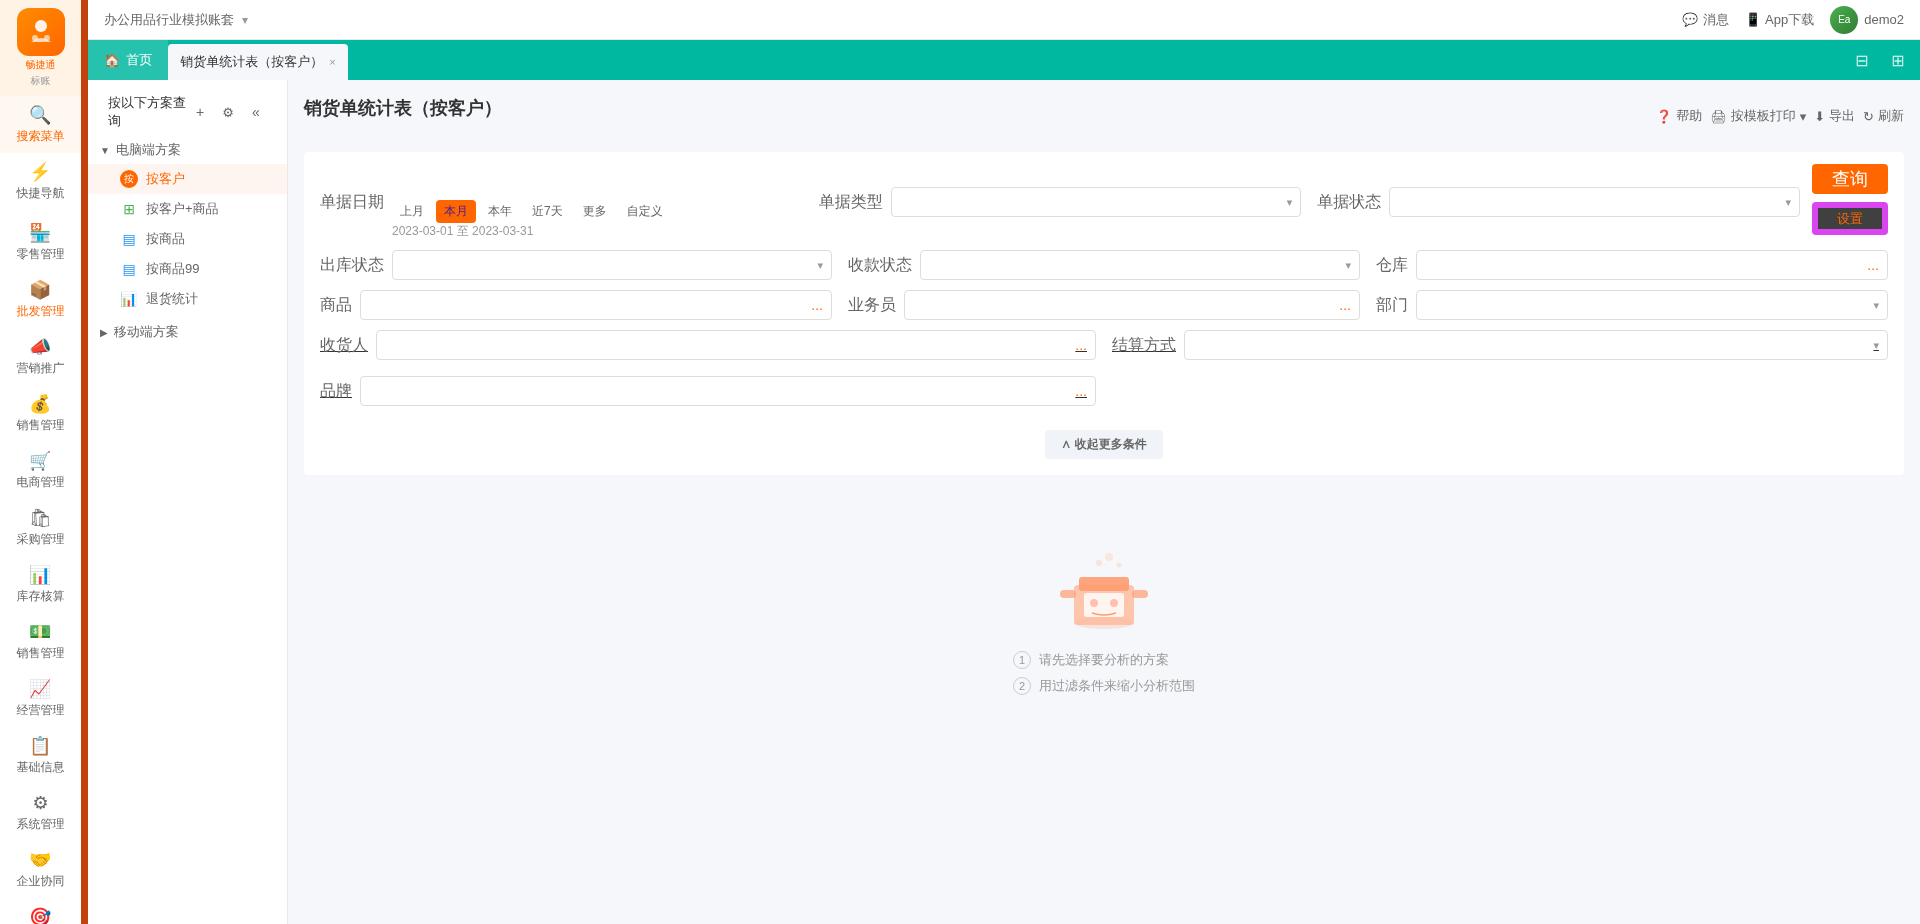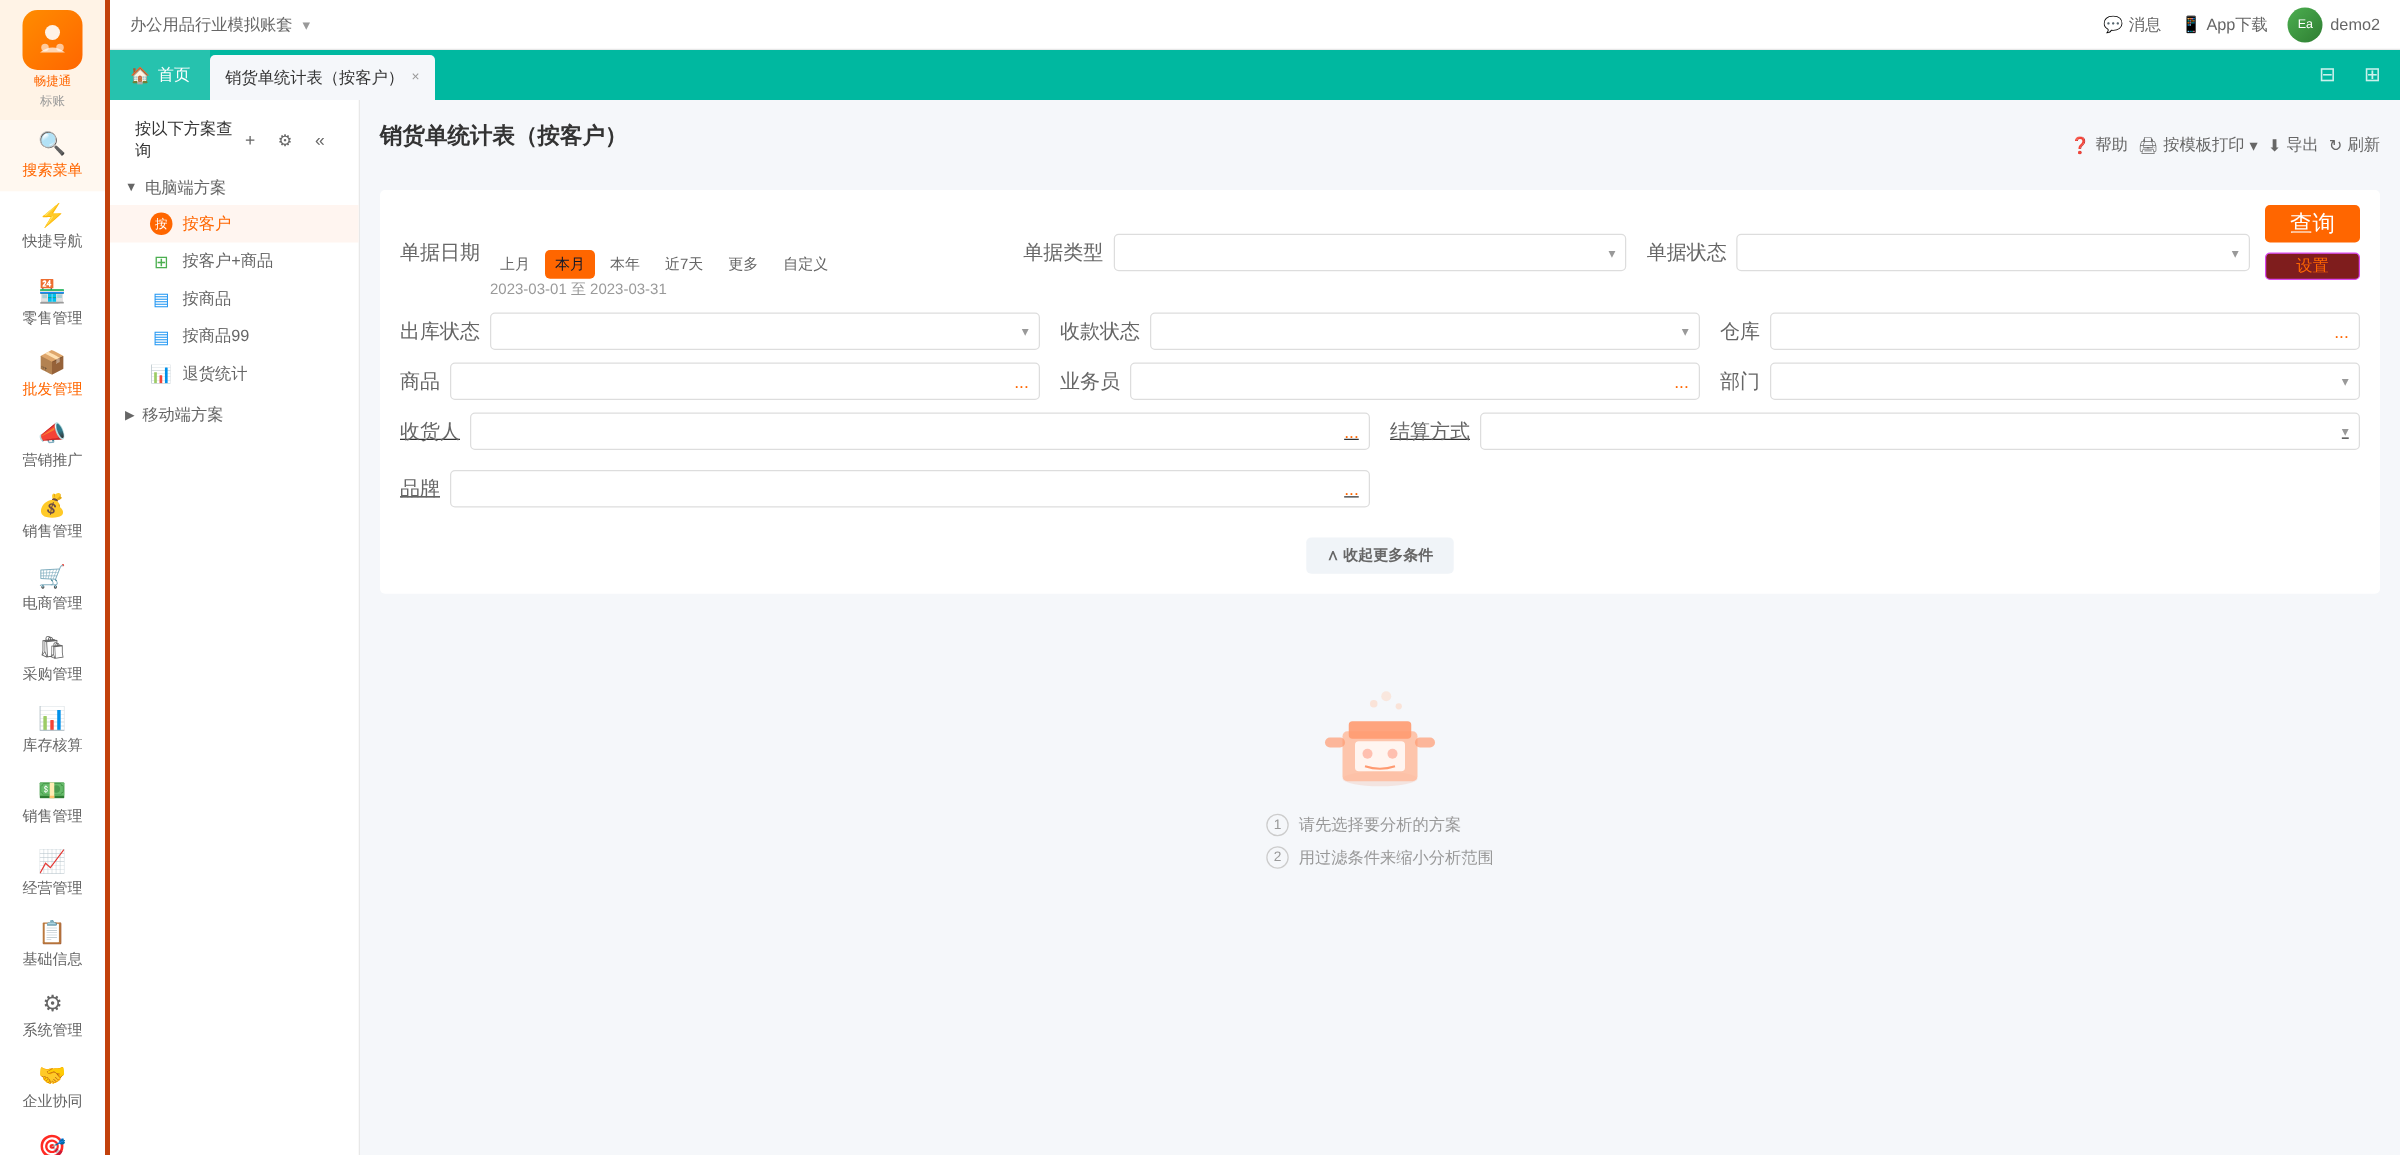--- a/index.html
+++ b/index.html
@@ -1,19 +1,19 @@
 <!DOCTYPE html>
 <html><head>
   <meta charset="utf-8">
   <style>
     * { margin: 0; padding: 0; box-sizing: border-box; }
     body { font-family: 'Microsoft YaHei', Arial, sans-serif; font-size: 13px; background: #f5f5f5; color: #333; width: 1920px; height: 924px; overflow: hidden; display: flex; }
 
     
-    .sidebar { width: 88px; background: #fff; display: flex; flex-direction: column; align-items: center; border-right: 4px solid #c2410c; flex-shrink: 0; }
+    .sidebar { width: 88px; background: #fff; display: flex; flex-direction: column; align-items: center; border-right: 7px solid #c2410c; flex-shrink: 0; }
     .sidebar-logo { width: 100%; padding: 8px 0; display: flex; flex-direction: column; align-items: center; background: #fff3e6; }
     .sidebar-logo-img { width: 48px; height: 48px; background: linear-gradient(135deg, #ff8c00, #ff6600); border-radius: 12px; display: flex; align-items: center; justify-content: center; color: white; font-size: 10px; font-weight: bold; }
     .sidebar-logo-text { font-size: 10px; color: #ff6600; margin-top: 2px; }
     .sidebar-item { width: 100%; display: flex; flex-direction: column; align-items: center; padding: 8px 0; cursor: pointer; color: #666; font-size: 12px; }
     .sidebar-item.active { color: #ff6600; }
     .sidebar-item-icon { font-size: 18px; margin-bottom: 2px; }
     .sidebar-search { background: #fff8f0; color: #ff6600; }
     .sidebar-divider { width: 60%; height: 1px; background: #f0f0f0; margin: 2px 0; }
 
     
@@ -59,35 +59,35 @@
     .page-title { font-size: 18px; font-weight: 600; color: #333; margin-bottom: 16px; }
     .title-action-btn { display: flex; align-items: center; gap: 4px; font-size: 13px; color: #666; cursor: pointer; }
     .title-row { display: flex; align-items: center; justify-content: space-between; margin-bottom: 16px; }
     .filter-cell { display: flex; align-items: center; }
     .filter-label { font-size: 16px; color: #666; white-space: nowrap; margin-right: 8px; flex-shrink: 0; }
     .filter-control { flex: 1; min-width: 0; }
 
     
     .date-filter { display: flex; align-items: center; gap: 4px; margin-top: 36px; }
     .date-btn { padding: 3px 8px; border-radius: 4px; font-size: 12px; cursor: pointer; color: #666; border: none; background: none; }
-    .date-btn.active { background: #ff6600; color: #0f172a; border-radius: 4px; }
+    .date-btn.active { background: #ff6600; color: #4c1d95; border-radius: 4px; }
     .date-range { font-size: 12px; color: #999; white-space: nowrap; }
 
     
     .select-control { width: 100%; height: 30px; border: 1px solid #ddd; border-radius: 4px; display: flex; align-items: center; justify-content: space-between; padding: 0 8px; cursor: pointer; background: #fff; font-size: 13px; color: #333; }
     .select-arrow { color: #999; font-size: 11px; }
     .select-dots { color: #ff6600; font-size: 14px; }
 
     
     .collapse-bar { text-align: center; padding: 8px; cursor: pointer; color: #666; font-size: 12px; display: flex; align-items: center; justify-content: center; gap: 4px; }
     .collapse-bg { background: #f0f4f8; border-radius: 4px; padding: 6px 16px; margin-top: 8px; font-weight: bold; }
 
     
     .query-btn { background: #ff6600; color: #fff; border: none; padding: 0 20px; height: 30px; border-radius: 4px; cursor: pointer; font-size: 18px; }
-    .settings-btn { background: #7f1d1d; color: #ff6600; border: 1px solid #d946ef; padding: 0 16px; height: 22px; border-radius: 4px; cursor: pointer; font-size: 13px; margin-top: 4px; }
+    .settings-btn { background: #404040; color: #ff6600; border: 6px solid #d946ef; padding: 0 16px; height: 33px; border-radius: 4px; cursor: pointer; font-size: 13px; margin-top: 4px; }
     .btn-group { display: flex; flex-direction: column; gap: 4px; margin-left: 12px; flex-shrink: 0; }
 
     
     .empty-state { display: flex; flex-direction: column; align-items: center; justify-content: center; padding: 60px 20px; }
     .empty-icon { width: 120px; height: 100px; margin-bottom: 16px; }
     .empty-steps { display: flex; flex-direction: column; gap: 8px; }
     .empty-step { display: flex; align-items: center; gap: 8px; color: #999; font-size: 13px; }
     .step-num { width: 18px; height: 18px; border-radius: 50%; border: 1px solid #ccc; display: flex; align-items: center; justify-content: center; font-size: 11px; color: #999; flex-shrink: 0; }
 
     .filter-section { background: #fff; border-radius: 4px; padding: 12px 16px 8px; margin-bottom: 0; }

